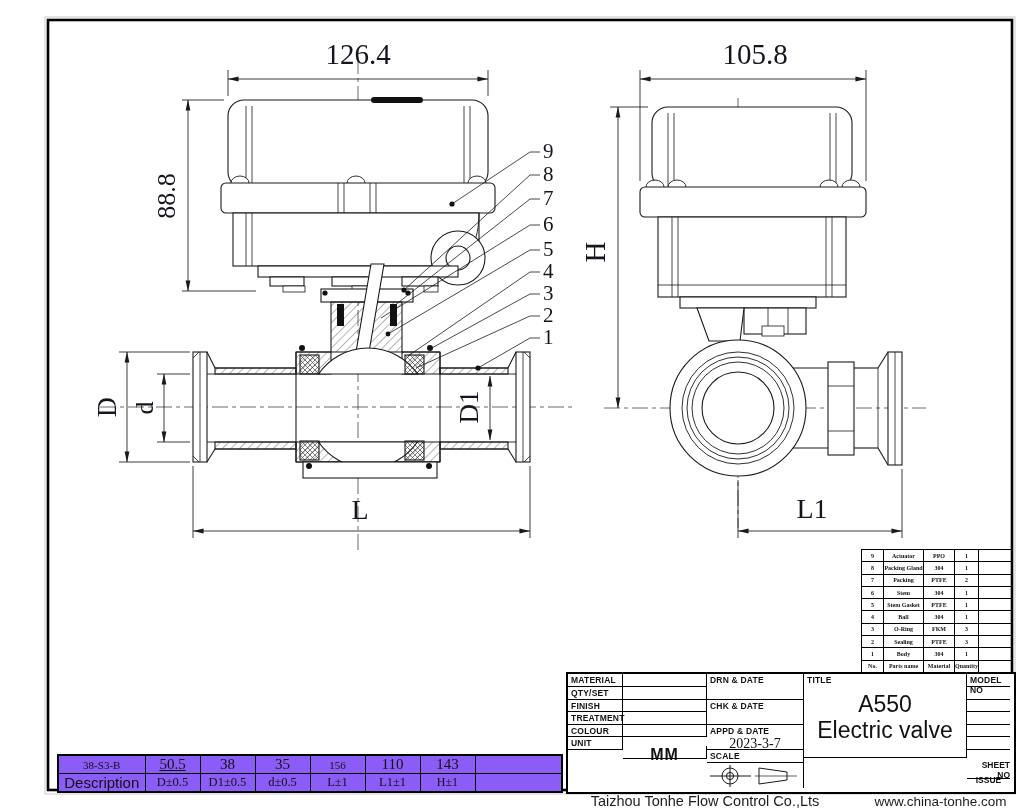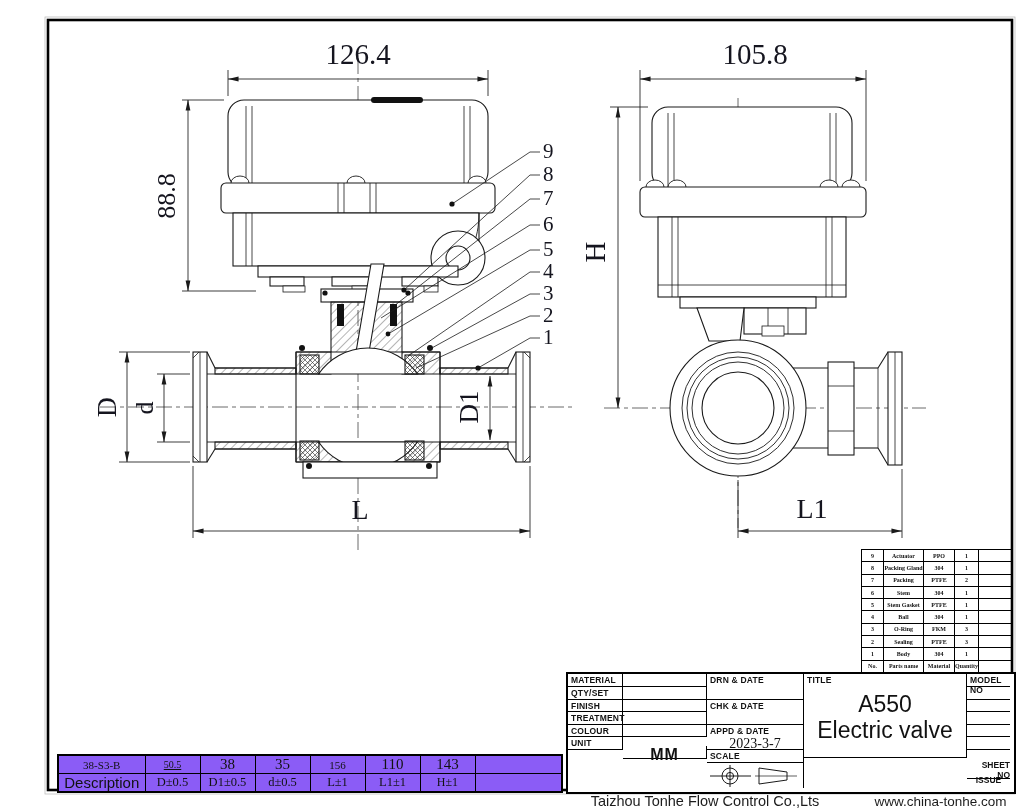--- a/index.html
+++ b/index.html
@@ -411,21 +411,21 @@
         <col style="width:55px">
         <col style="width:55px">
         <col style="width:55px">
         <col style="width:55px">
         <col style="width:55px">
         <col>
       </colgroup>
   <tbody>
         <tr style="height:18px;">
     <td class="serif" style="font-size:11px;">38-S3-B</td>
-    <td class="serif" style="font-size:10px;text-decoration:underline;">50.5</td>
+    <td class="serif" style="font-size:15px;text-decoration:underline;">50.5</td>
     <td class="serif" style="font-size:15px;">38</td>
     <td class="serif" style="font-size:15px;">35</td>
     <td class="serif" style="font-size:11px;">156</td>
     <td class="serif" style="font-size:15px;">110</td>
     <td class="serif" style="font-size:15px;">143</td>
     <td></td>
   </tr>
   <tr style="height:18px;">
     <td style="font-size:15px;">Description</td>
     <td class="serif" style="font-size:12.5px;">D±0.5</td>

